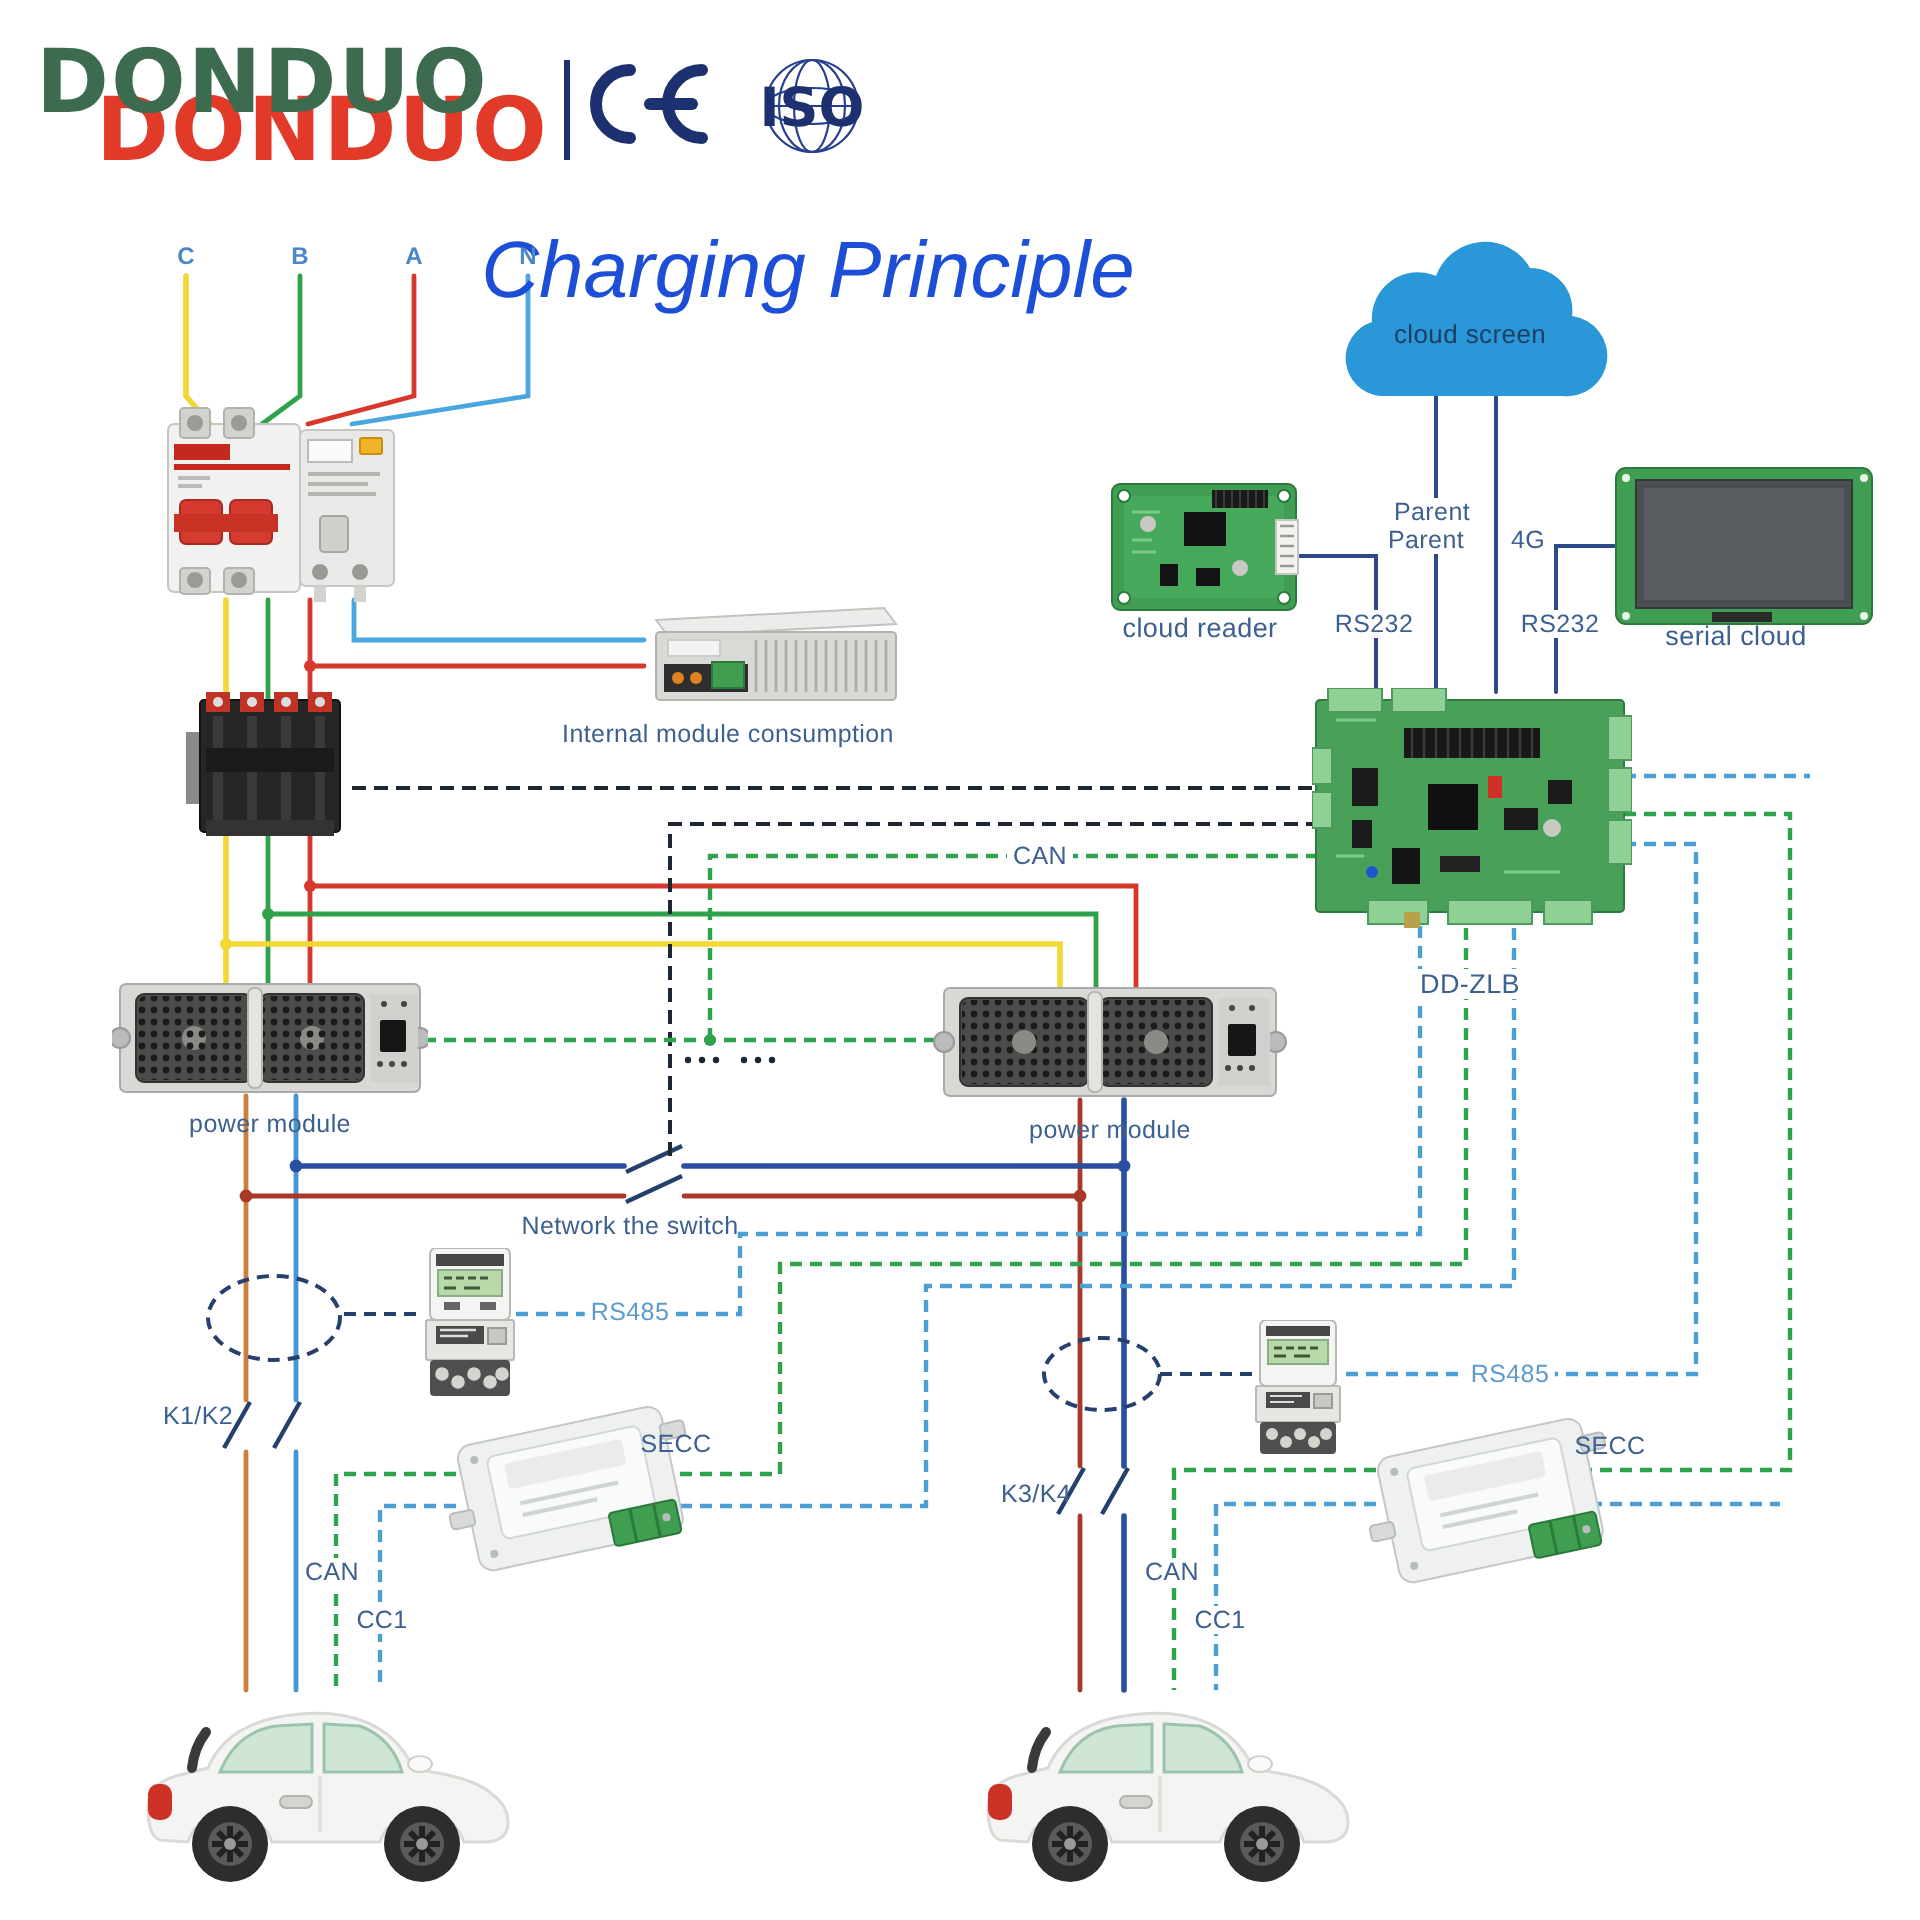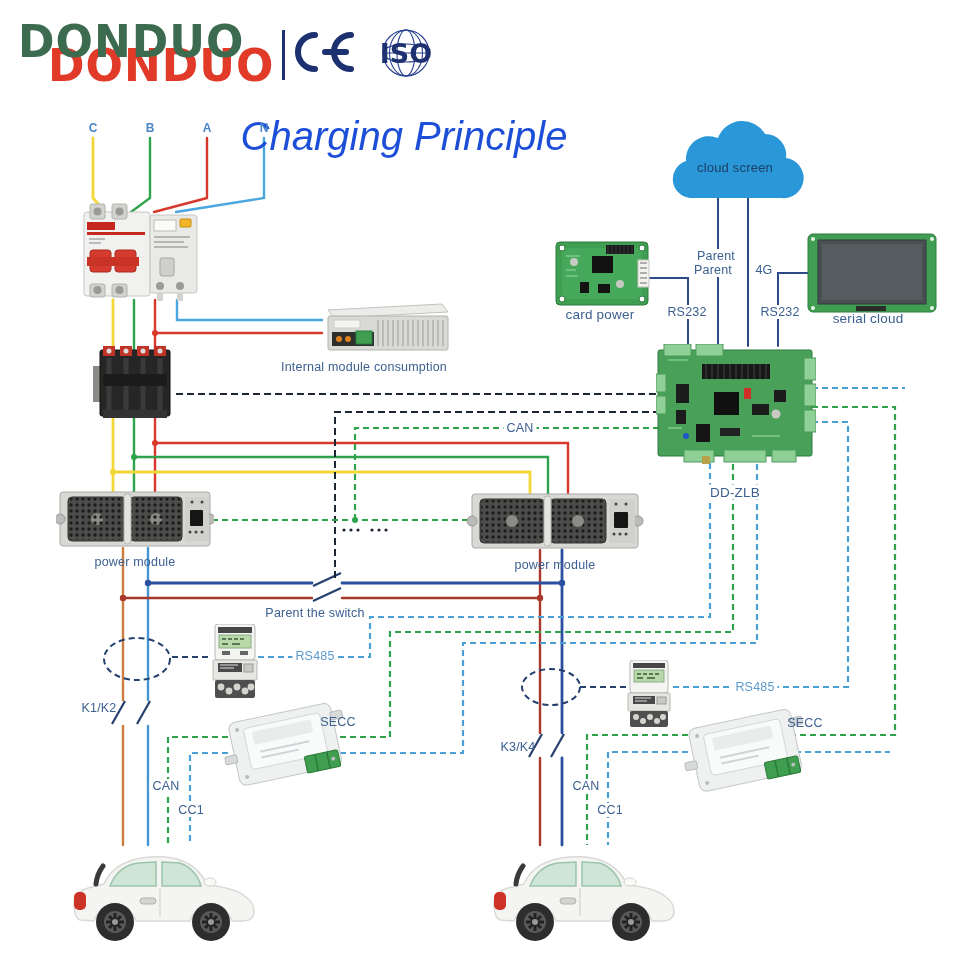--- a/index.html
+++ b/index.html
@@ -490,28 +490,28 @@
       <circle cx="141" cy="80" r="3" fill="#999"></circle>
     </svg>
   </div>
 
   <div class="lbl" style="left:735px;top:167px;color:#1d3f66;font-size:13px">cloud screen</div>
   <div class="lbl bg" style="left:716px;top:256px">Parent</div>
   <div class="lbl bg" style="left:713px;top:270px">Parent</div>
   <div class="lbl bg" style="left:764px;top:270px">4G</div>
   <div class="lbl bg" style="left:687px;top:312px">RS232</div>
   <div class="lbl bg" style="left:780px;top:312px">RS232</div>
-  <div class="lbl" style="left:600px;top:314px;font-size:13.5px">card power</div>
+  <div class="lbl" style="left:600px;top:314px;font-size:13.5px">cloud reader</div>
   <div class="lbl" style="left:868px;top:318px;font-size:13.5px">serial cloud</div>
   <div class="lbl bg big" style="left:735px;top:492px">DD-ZLB</div>
   <div class="lbl" style="left:364px;top:367px">Internal module consumption</div>
   <div class="lbl bg" style="left:520px;top:428px">CAN</div>
   <div class="lbl" style="left:135px;top:562px">power module</div>
   <div class="lbl" style="left:555px;top:565px">power module</div>
-  <div class="lbl" style="left:315px;top:613px">Parent the switch</div>
+  <div class="lbl" style="left:315px;top:613px">Network the switch</div>
   <div class="lbl bg lt" style="left:315px;top:656px">RS485</div>
   <div class="lbl bg lt" style="left:755px;top:687px">RS485</div>
   <div class="lbl" style="left:99px;top:708px">K1/K2</div>
   <div class="lbl" style="left:518px;top:747px">K3/K4</div>
   <div class="lbl" style="left:338px;top:722px">SECC</div>
   <div class="lbl" style="left:805px;top:723px">SECC</div>
   <div class="lbl bg" style="left:166px;top:786px">CAN</div>
   <div class="lbl bg" style="left:191px;top:810px">CC1</div>
   <div class="lbl bg" style="left:586px;top:786px">CAN</div>
   <div class="lbl bg" style="left:610px;top:810px">CC1</div>

